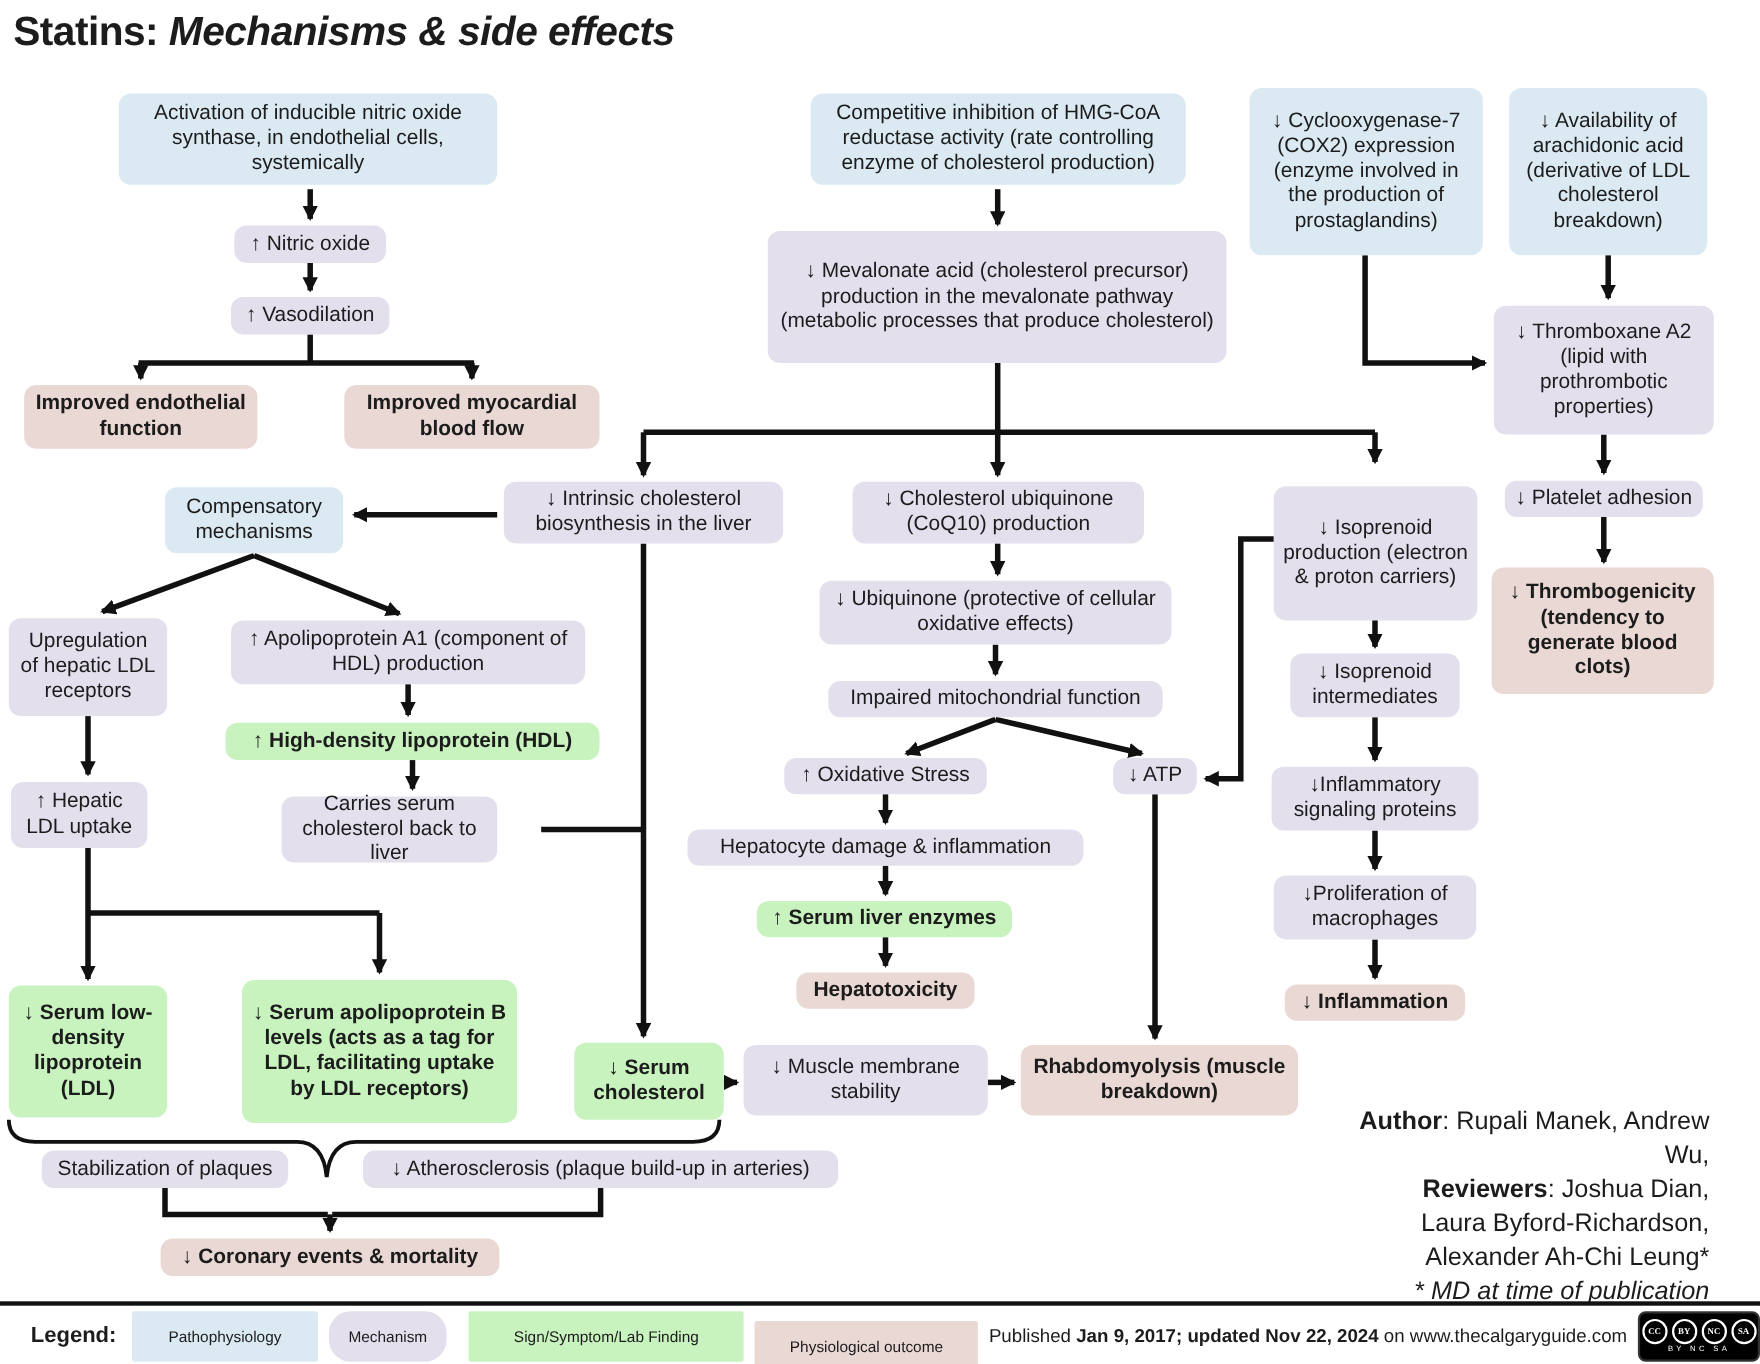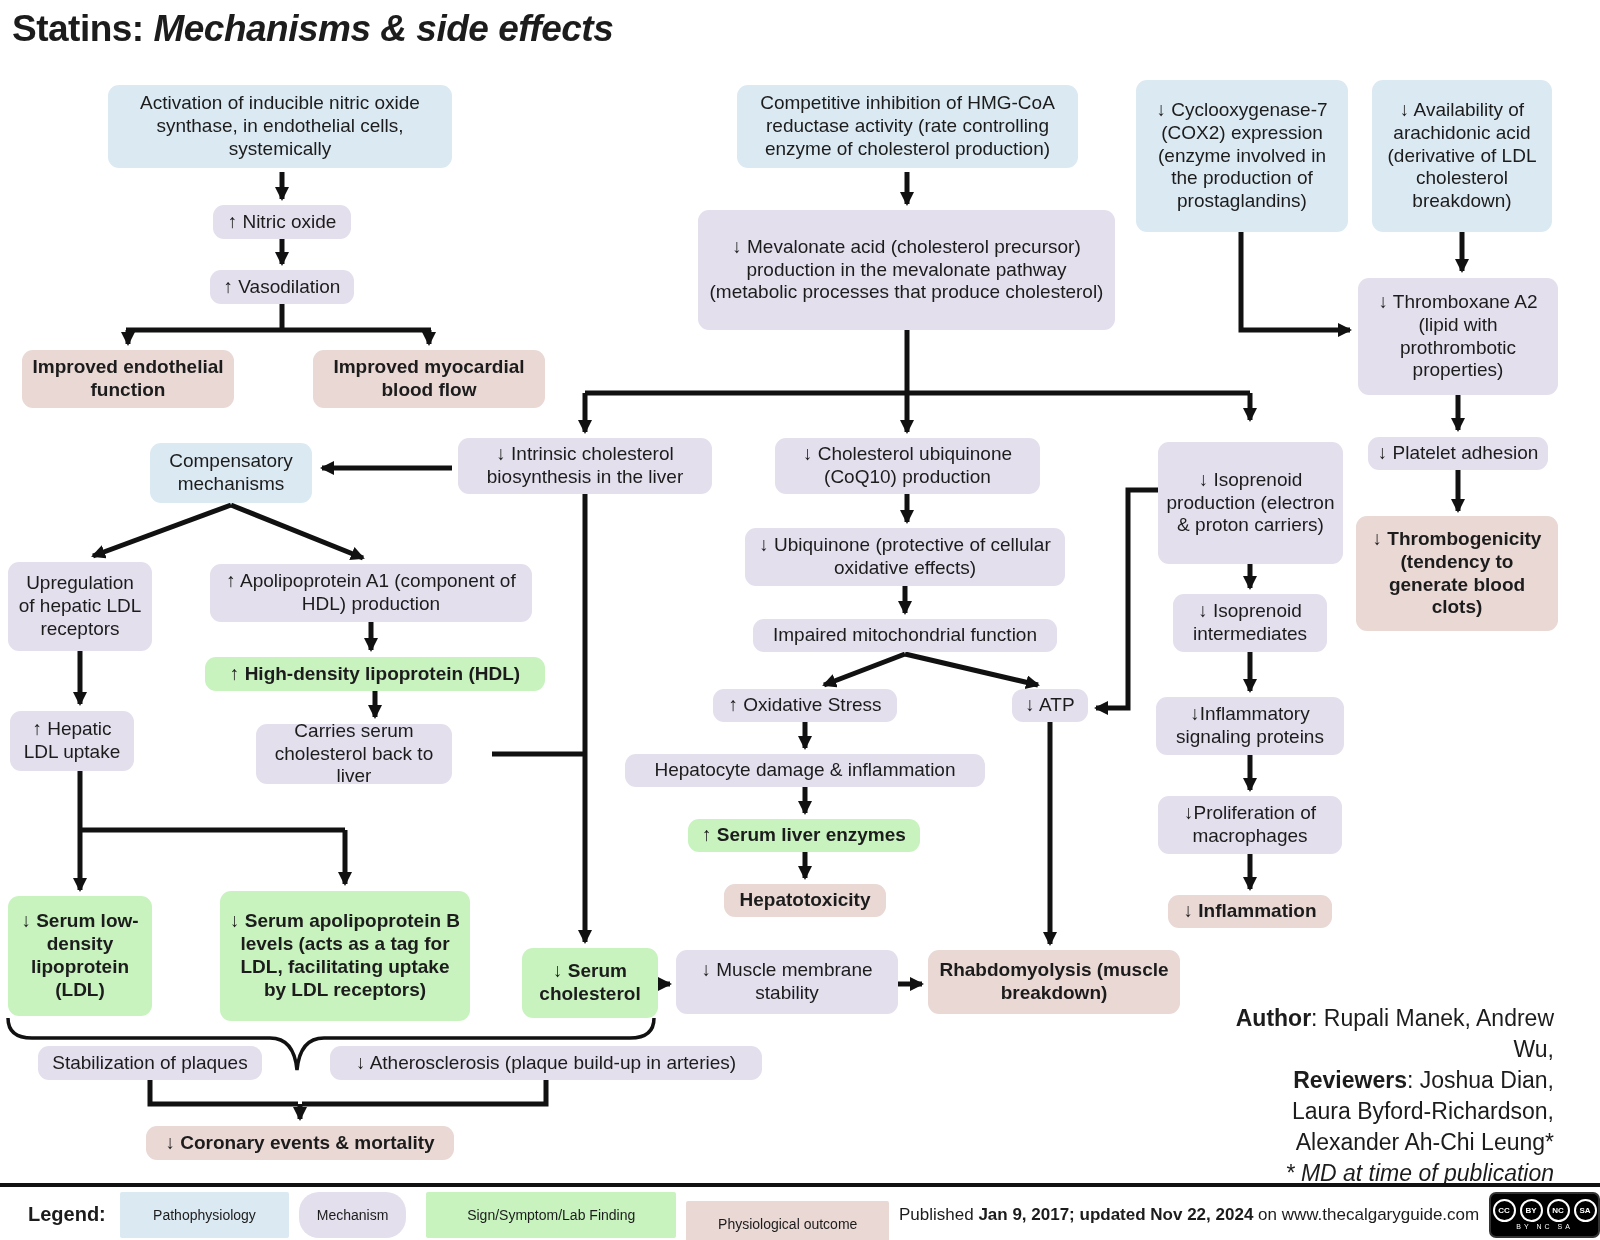--- a/index.html
+++ b/index.html
@@ -27,21 +27,21 @@
   #footer{position:absolute;left:0;top:1189px;width:1600px;height:51px;display:flex;align-items:center;}
   #legend-label{font-weight:bold;font-size:20px;margin-left:28px;}
   .swatch{height:46px;display:flex;align-items:center;justify-content:center;font-size:14px;border-radius:2px;}
   #sw-patho{width:184px;margin-left:14px;}
   #sw-mech{width:116px;margin-left:10px;border-radius:20px;}
   #sw-sign{width:272px;margin-left:20px;}
   #sw-out{width:220px;margin-left:10px;}
   #published{font-size:17px;margin-left:10px;white-space:nowrap;}
   #cc-badge{margin-left:10px;width:116px;height:42px;background:#000;border-radius:7px;
     display:flex;flex-direction:column;align-items:center;justify-content:center;gap:1px;border:2px solid #333;}
-  #cc-badge .row{display:flex;gap:4px;}
+  #cc-badge .row{display:flex;gap:4px;font-family:Liberation Serif, serif;}
   #cc-badge .c{width:19px;height:19px;border:2px solid #fff;border-radius:50%;color:#fff;
     font-size:8px;font-weight:bold;display:flex;align-items:center;justify-content:center;}
   #cc-badge .cap{color:#fff;font-size:7px;letter-spacing:3px;}
 </style>
 </head>
 <body>
 
 <div id="canvas">
 
   <div id="title"><span>Statins: </span><span class="it">Mechanisms &amp; side effects</span></div>

